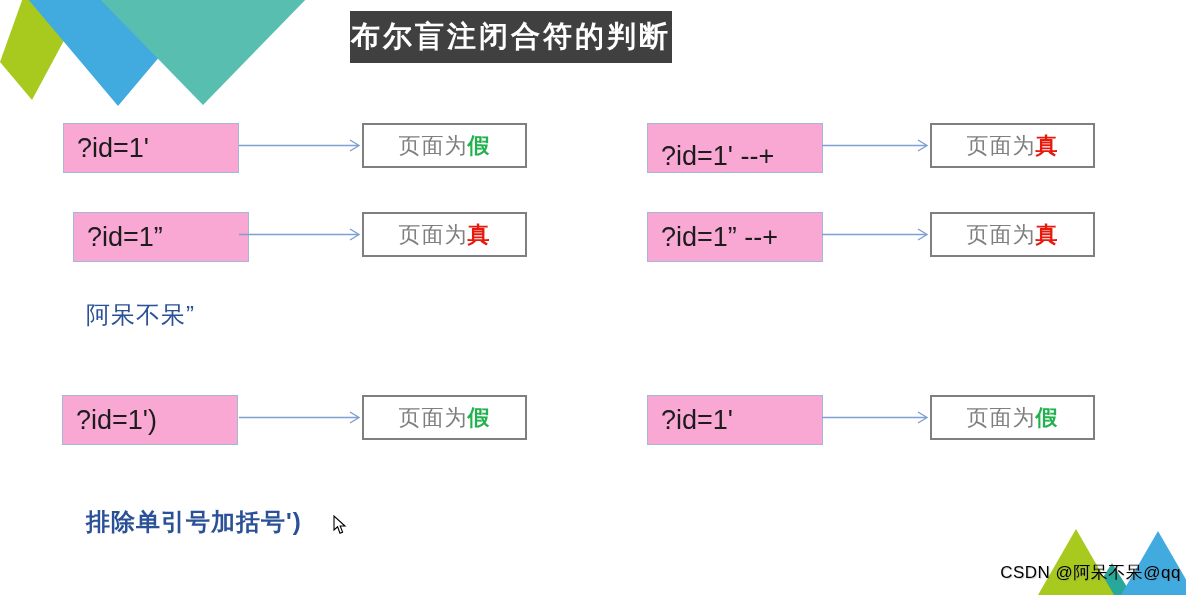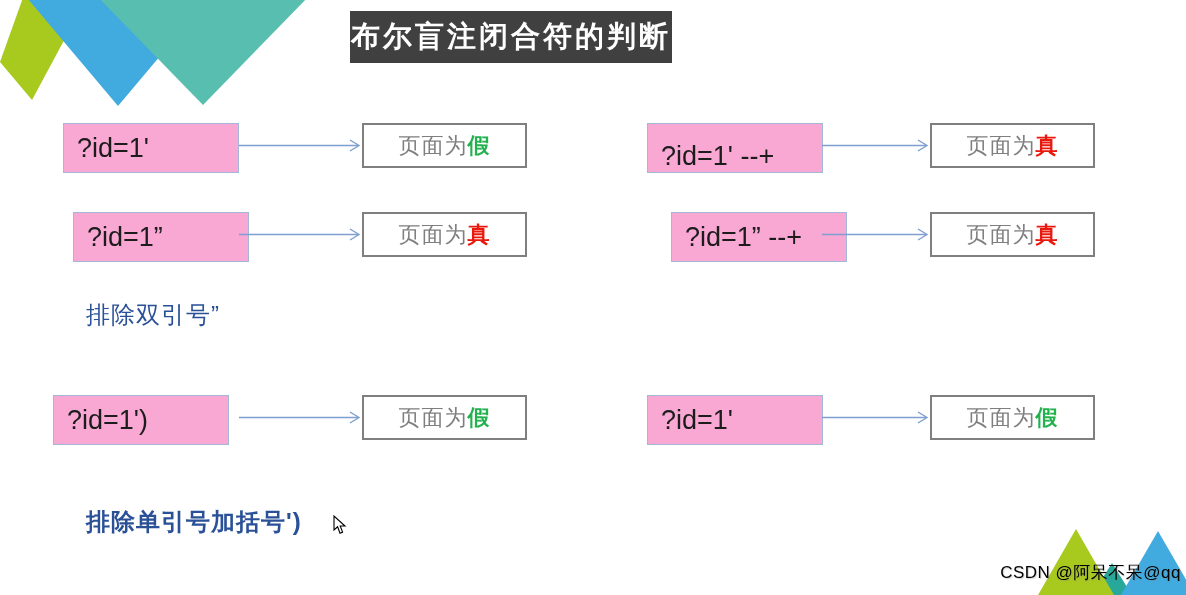--- a/index.html
+++ b/index.html
@@ -84,35 +84,35 @@
 </div>
 <svg class="arrow-svg" style="left:239px;top:227px;" width="123" height="15" viewBox="0 0 123 15">
   <line x1="0" y1="7.5" x2="119" y2="7.5" stroke="#7e9fd0" stroke-width="1.4"></line>
   <path d="M111,2 L120,7.5 L111,13" fill="none" stroke="#7e9fd0" stroke-width="1.4"></path>
 </svg>
 <div class="abs rbox" style="left:362px;top:212px;">
   <span>页面为</span>
     <span class="val c-red">真</span>
 </div>
 
-<div class="abs qbox" style="left:647px;top:212px;margin-left:24px;">
+<div class="abs qbox" style="left:647px;top:212px;">
   <span>?id=1” --+</span>
 </div>
 <svg class="arrow-svg" style="left:822px;top:227px;" width="108" height="15" viewBox="0 0 108 15">
   <line x1="0" y1="7.5" x2="104" y2="7.5" stroke="#7e9fd0" stroke-width="1.4"></line>
   <path d="M96,2 L105,7.5 L96,13" fill="none" stroke="#7e9fd0" stroke-width="1.4"></path>
 </svg>
 <div class="abs rbox" style="left:930px;top:212px;">
   <span>页面为</span>
     <span class="val c-red">真</span>
 </div>
 
-<div class="abs note" style="left:86px;top:299px;">排除双引号”</div>
+<div class="abs note" style="left:86px;top:299px;">阿呆不呆”</div>
 
-<div class="abs qbox" style="left:53px;top:395px;">
+<div class="abs qbox" style="left:62px;top:395px;">
   <span>?id=1')</span>
 </div>
 <svg class="arrow-svg" style="left:239px;top:410px;" width="123" height="15" viewBox="0 0 123 15">
   <line x1="0" y1="7.5" x2="119" y2="7.5" stroke="#7e9fd0" stroke-width="1.4"></line>
   <path d="M111,2 L120,7.5 L111,13" fill="none" stroke="#7e9fd0" stroke-width="1.4"></path>
 </svg>
 <div class="abs rbox" style="left:362px;top:395px;">
   <span>页面为</span>
     <span class="val c-green">假</span>
 </div>

